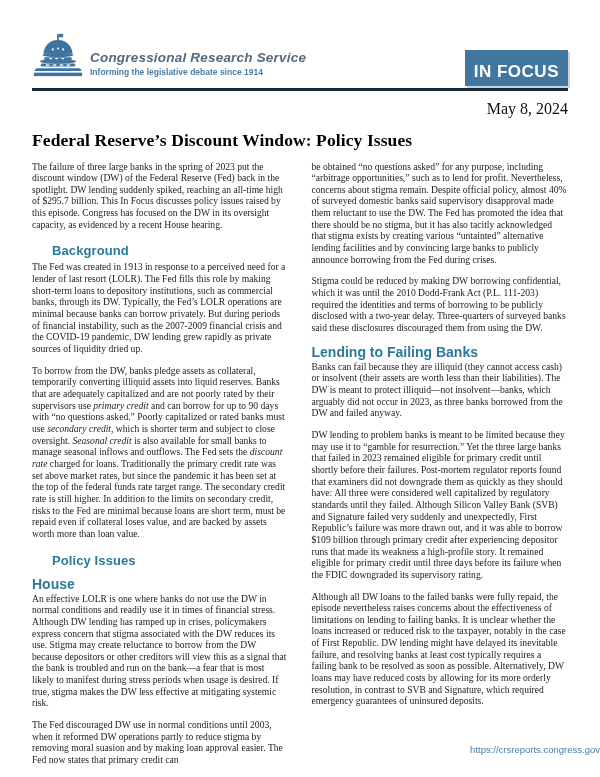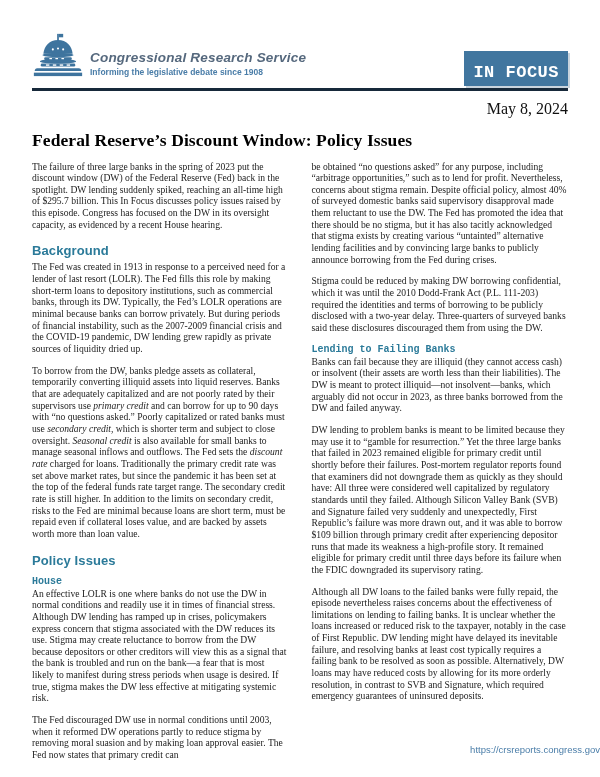--- a/index.html
+++ b/index.html
@@ -20,21 +20,21 @@
   .brand-title {
     font-family: "Liberation Sans", sans-serif;
     font-weight: bold; font-style: italic;
     font-size: 13.5px; color: #55687d; letter-spacing: .2px;
   }
   .brand-tagline {
     font-family: "Liberation Sans", sans-serif;
     font-size: 8.5px; font-weight: bold; color: #4a7da8; margin-top: 2px;
   }
   .badge {
-    font-family: Liberation Mono, monospace;
+    font-family: Liberation Sans, sans-serif;
     background: #41769f; color: #ffffff;
     font-size: 17px; font-weight: bold; letter-spacing: .5px;
     padding: 12px 9px 4px 9px; margin-top: 16px;
     box-shadow: 2px 2px 0 #c9d4dd;
   }
   .rule { height: 2.5px; background: #17293a; margin-top: 2px; }
 
   .date-line {
     text-align: right; font-size: 16px; margin-top: 9px; color: #111;
   }
@@ -46,25 +46,25 @@
   
   .cols { display: flex; gap: 23px; }
   .col { width: 259px; }
   .body-p {
     font-size: 9.6px; line-height: 1.215; text-align: left;
     margin-bottom: 10px; color: #1c1c1c;
   }
   .h-section {
     font-family: "Liberation Sans", sans-serif;
     font-size: 13px; font-weight: bold; color: #2b7a99;
-    margin-top: 13px; margin-bottom: 3px; letter-spacing: .1px;
+    margin-top: 13px; margin-bottom: 3px; letter-spacing: .1px; margin-left: 20px;
   }
   .h-sub {
-    font-family: Liberation Mono, monospace;
-    font-size: 10px; font-weight: bold; color: #2b7a99;
+    font-family: Liberation Sans, sans-serif;
+    font-size: 14px; font-weight: bold; color: #2b7a99;
     margin-top: 8px; margin-bottom: 1px;
   }
 
   
   .footer {
     position: absolute; left: 0; right: 0; bottom: 22px;
     text-align: right;
     font-family: "Liberation Sans", sans-serif;
     font-size: 9.5px; color: #4a7da8;
   }
@@ -98,21 +98,21 @@
               <rect x="34" y="29" width="3" height="1.4"></rect>
             <rect x="16" y="36.4" width="4" height="1.6"></rect>
               <rect x="24" y="36.4" width="4" height="1.6"></rect>
               <rect x="32" y="36.4" width="4" height="1.6"></rect>
               <rect x="40" y="36.4" width="4" height="1.6"></rect>
           </g>
         </svg>
       </span>
       <div class="brand-text">
         <div class="brand-title">Congressional Research Service</div>
-        <div class="brand-tagline">Informing the legislative debate since 1908</div>
+        <div class="brand-tagline">Informing the legislative debate since 1914</div>
       </div>
     </div>
     <div class="badge">IN FOCUS</div>
   </div>
 
   <div class="rule"></div>
 
   <div class="date-line">May 8, 2024</div>
 
   <h1 class="doc-title">Federal Reserve’s Discount Window: Policy Issues</h1>

